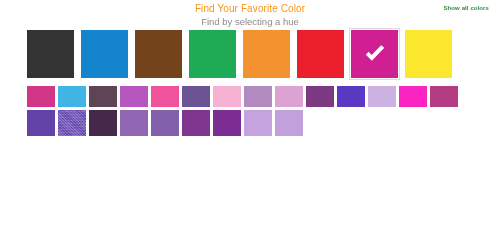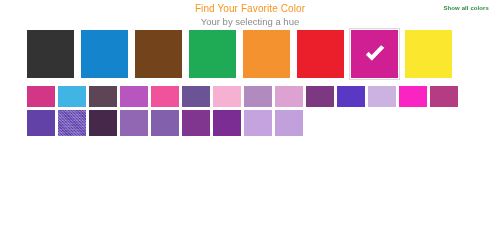--- a/index.html
+++ b/index.html
@@ -128,21 +128,21 @@
   }
 </style>
 </head>
 <body>
 
 <div class="app">
 
   <div class="header">
     <div class="title-block">
       <div class="page-title">Find Your Favorite Color</div>
-      <div class="page-subtitle">Your by selecting a hue</div>
+      <div class="page-subtitle">Find by selecting a hue</div>
     </div>
     <a class="show-all-link">Show all colors</a>
   </div>
 
   <div class="grid row-hues">
       <div class="swatch" style="background-color: rgb(51, 51, 51);"></div>
       <div class="swatch" style="background-color: rgb(20, 133, 204);"></div>
       <div class="swatch" style="background-color: rgb(115, 68, 27);"></div>
       <div class="swatch" style="background-color: rgb(31, 170, 85);"></div>
       <div class="swatch" style="background-color: rgb(243, 146, 47);"></div>

